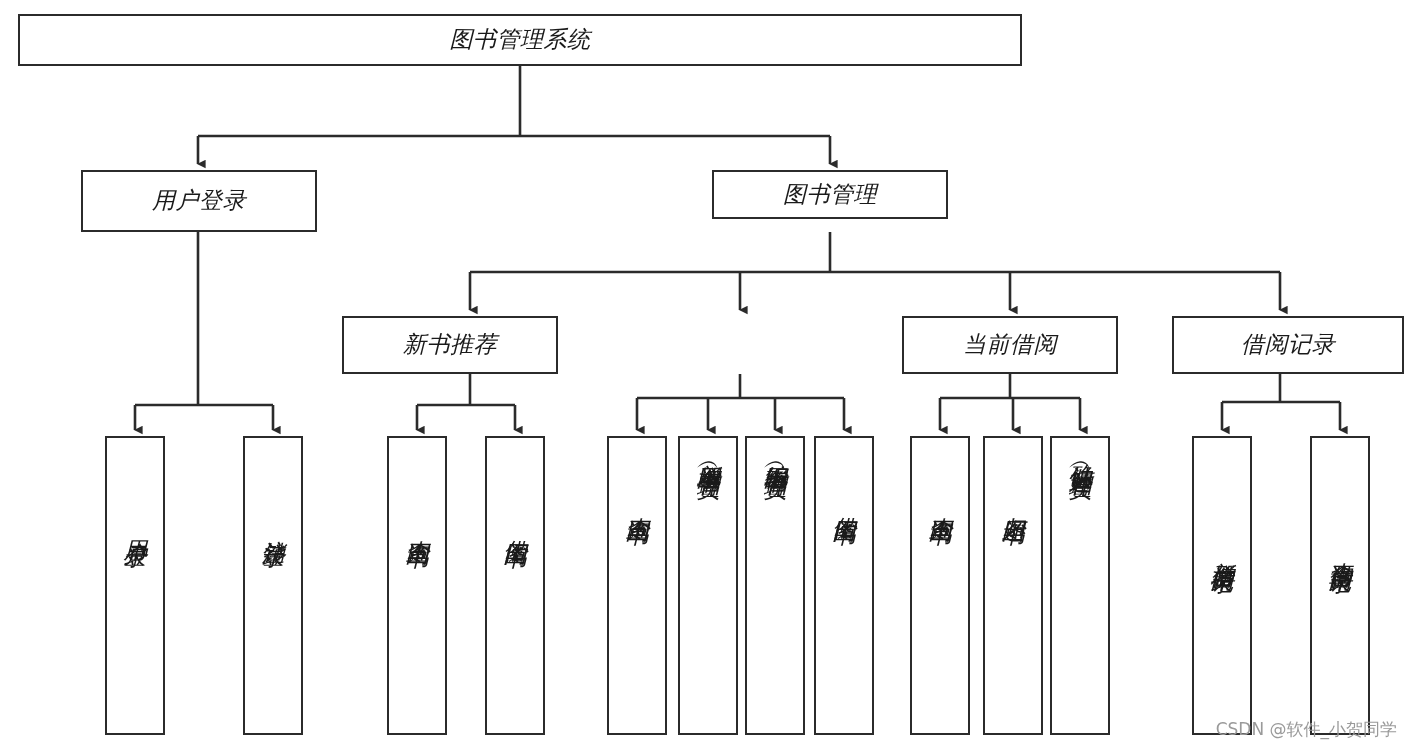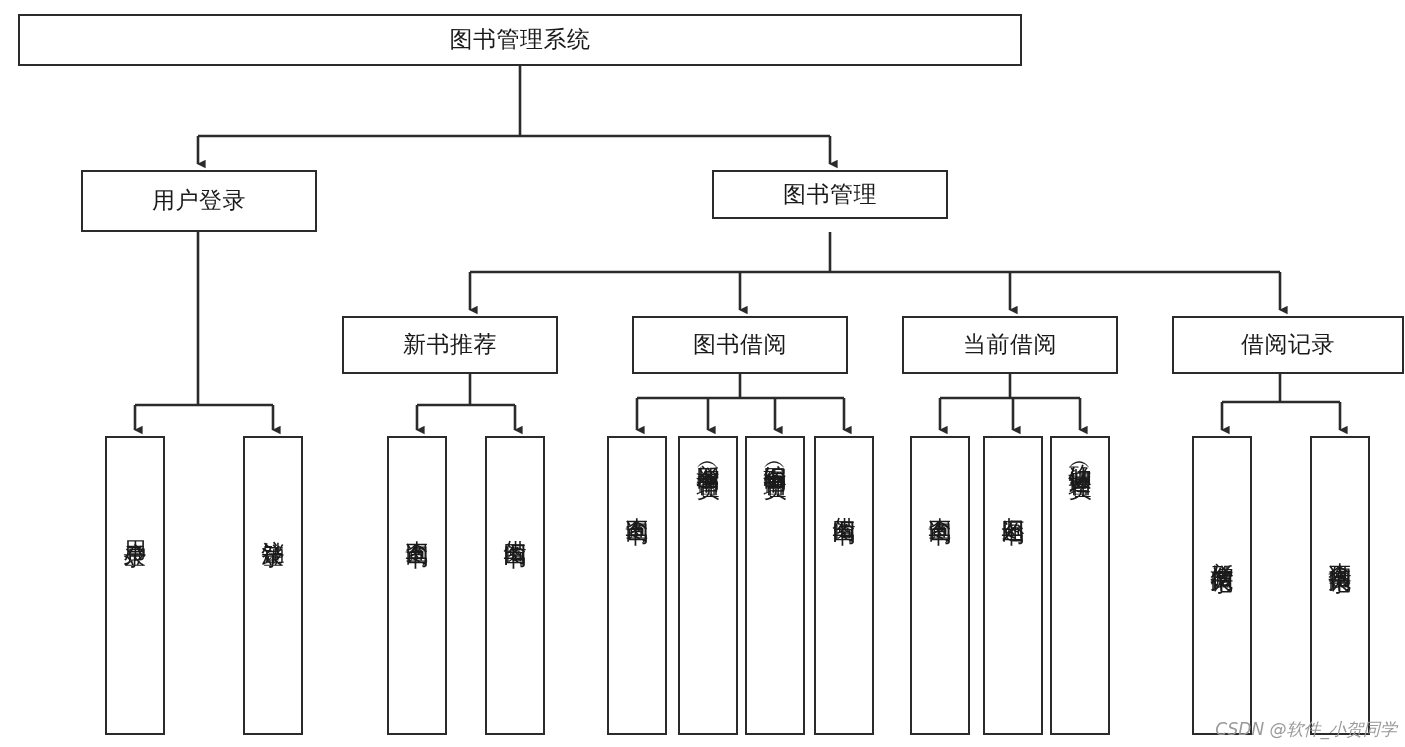--- a/index.html
+++ b/index.html
@@ -34,20 +34,21 @@
     align-items: center;
     justify-content: center;
     color: #1a1a1a;
     z-index: 2;
   }
   .node-label {
     display: block;
     text-align: center;
     line-height: 1.12;
     letter-spacing: 0.5px;
+    font-style: italic;
   }
   
   .node.horiz .node-label {
     font-size: 23px;
     white-space: nowrap;
   }
   .node.root .node-label {
     font-size: 23px;
   }
   
@@ -79,21 +80,20 @@
   }
   #watermark {
     position: absolute;
     right: 8px;
     bottom: 6px;
     font-size: 17px;
     color: #9a9a9a;
     z-index: 5;
     white-space: nowrap;
     pointer-events: none;
-    font-style: italic;
   }
 </style>
 </head>
 <body>
 
 <div id="diagram-root" style="background: rgb(255, 255, 255);">
 
   <svg id="edge-layer" viewBox="0 0 1405 747" xmlns="http://www.w3.org/2000/svg">
     <defs>
       <marker id="arrowhead" markerWidth="10" markerHeight="10" refX="4.2" refY="7.6" orient="auto" markerUnits="userSpaceOnUse">
@@ -151,23 +151,20 @@
   <div class="node horiz" id="node-l2-0" style="left: 81px; top: 170px; width: 236px; height: 62px; border-color: rgb(43, 43, 43); color: rgb(26, 26, 26);">
     <span class="node-label">用户登录</span>
   </div>
   <div class="node horiz" id="node-l2-1" style="left: 712px; top: 170px; width: 236px; height: 49px; border-color: rgb(43, 43, 43); color: rgb(26, 26, 26);">
     <span class="node-label">图书管理</span>
   </div>
 
   <div class="node horiz" id="node-l3-0" style="left: 342px; top: 316px; width: 216px; height: 58px; border-color: rgb(43, 43, 43); color: rgb(26, 26, 26);">
     <span class="node-label">新书推荐</span>
   </div>
-  <div class="node horiz" id="node-l3-1" style="left: 632px; top: 316px; width: 216px; height: 58px; border-color: rgb(43, 43, 43); color: rgb(26, 26, 26);">
-    <span class="node-label">图书借阅</span>
-  </div>
   <div class="node horiz" id="node-l3-2" style="left: 902px; top: 316px; width: 216px; height: 58px; border-color: rgb(43, 43, 43); color: rgb(26, 26, 26);">
     <span class="node-label">当前借阅</span>
   </div>
   <div class="node horiz" id="node-l3-3" style="left: 1172px; top: 316px; width: 232px; height: 58px; border-color: rgb(43, 43, 43); color: rgb(26, 26, 26);">
     <span class="node-label">借阅记录</span>
   </div>
 
   <div class="node vert mid" id="node-leaf-0" style="left: 105px; top: 436px; width: 60px; height: 299px; border-color: rgb(43, 43, 43); color: rgb(26, 26, 26);">
     <span class="node-label">用户登录</span>
   </div>

